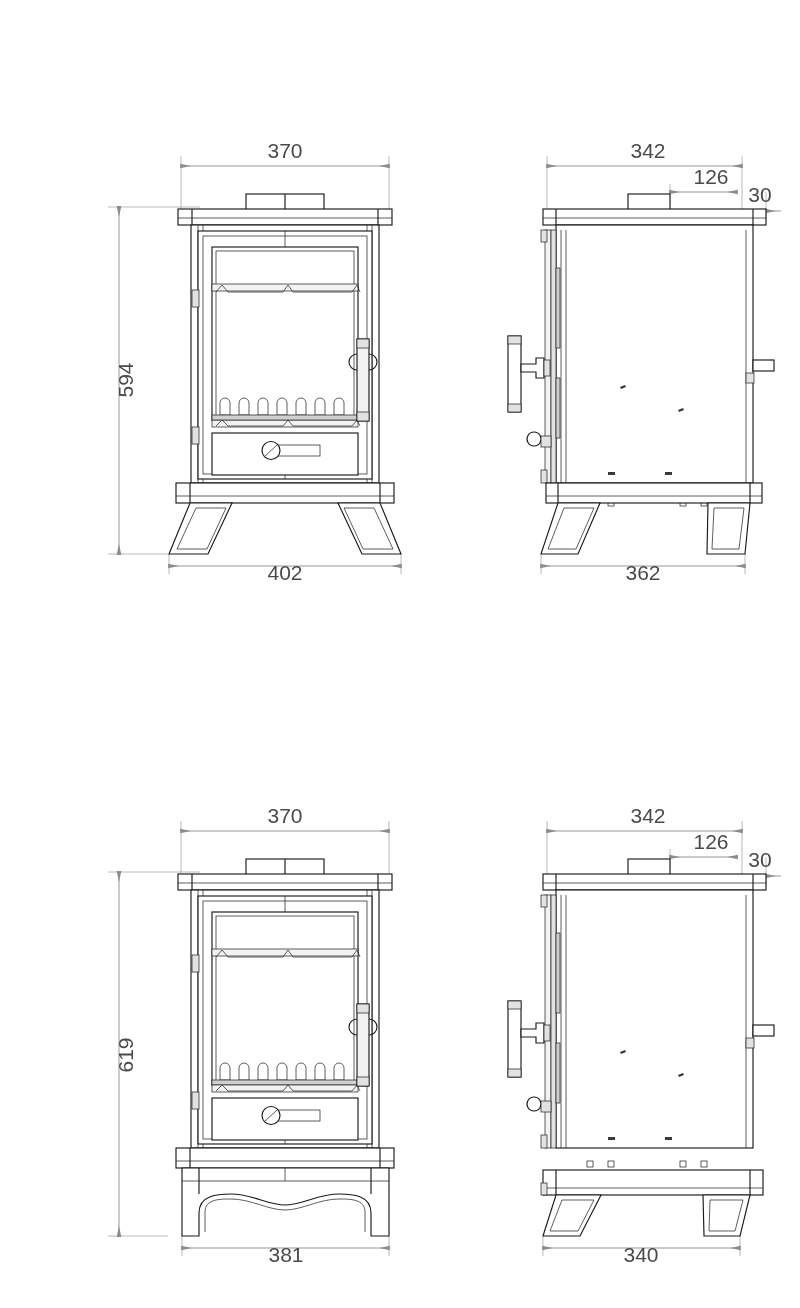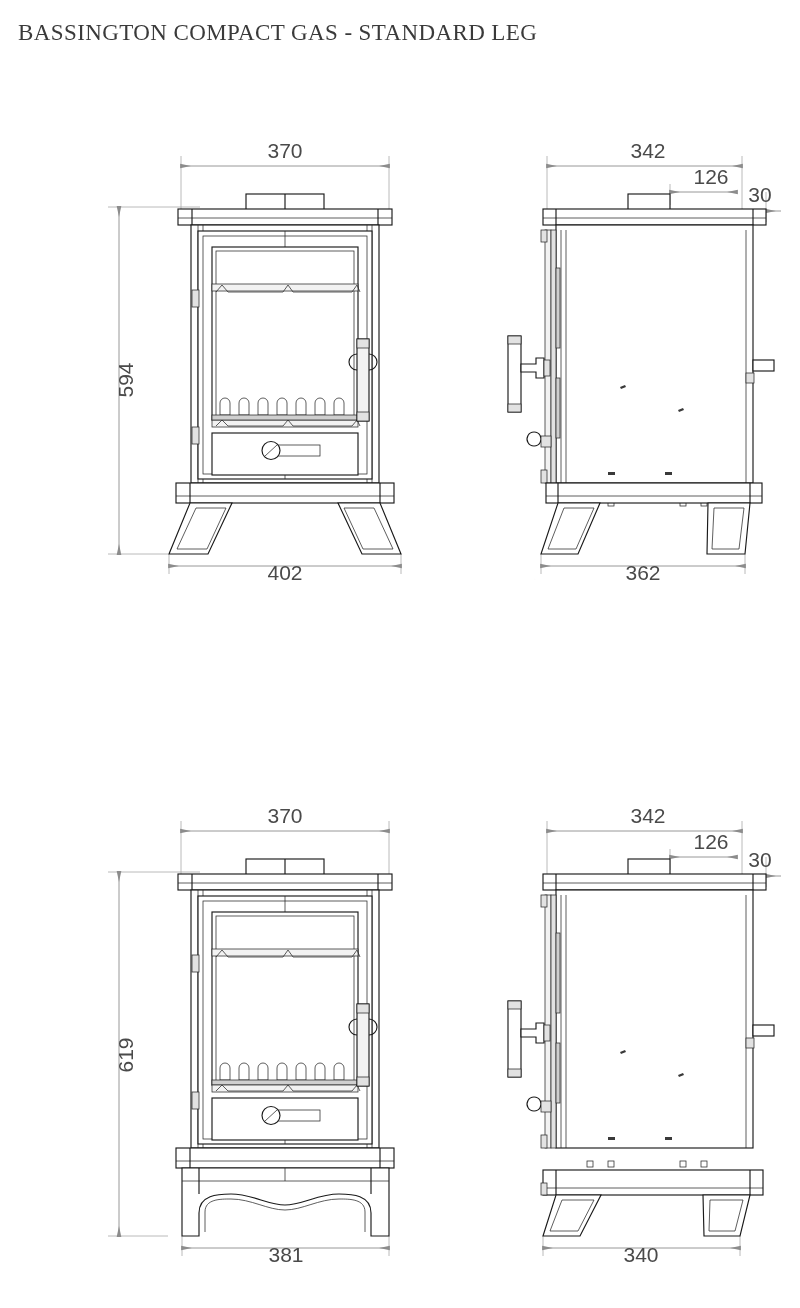--- a/index.html
+++ b/index.html
@@ -59,21 +59,20 @@
   .fill-l  { fill: #f2f2f2; }
   .fill-g  { fill: #e2e2e2; }
   .fill-d  { fill: #cfcfcf; }
   .mark    { fill: #3a3a3a; }
 </style>
 </head>
 <body>
 
 <div class="page">
 
-  <div class="section-title" id="title-standard">BASSINGTON COMPACT GAS - STANDARD LEG</div>
 
   <div class="drawing-block" id="block-standard">
     <svg width="800" height="490" viewBox="0 0 800 490" xmlns="http://www.w3.org/2000/svg">
       <defs>
         <marker id="arrA" markerWidth="12" markerHeight="8" refX="11" refY="4" orient="auto">
           <path d="M0,4 L12,1.4 L12,6.6 Z" class="arrow"></path>
         </marker>
         <marker id="arrB" markerWidth="12" markerHeight="8" refX="1" refY="4" orient="auto">
           <path d="M12,4 L0,1.4 L0,6.6 Z" class="arrow"></path>
         </marker>

